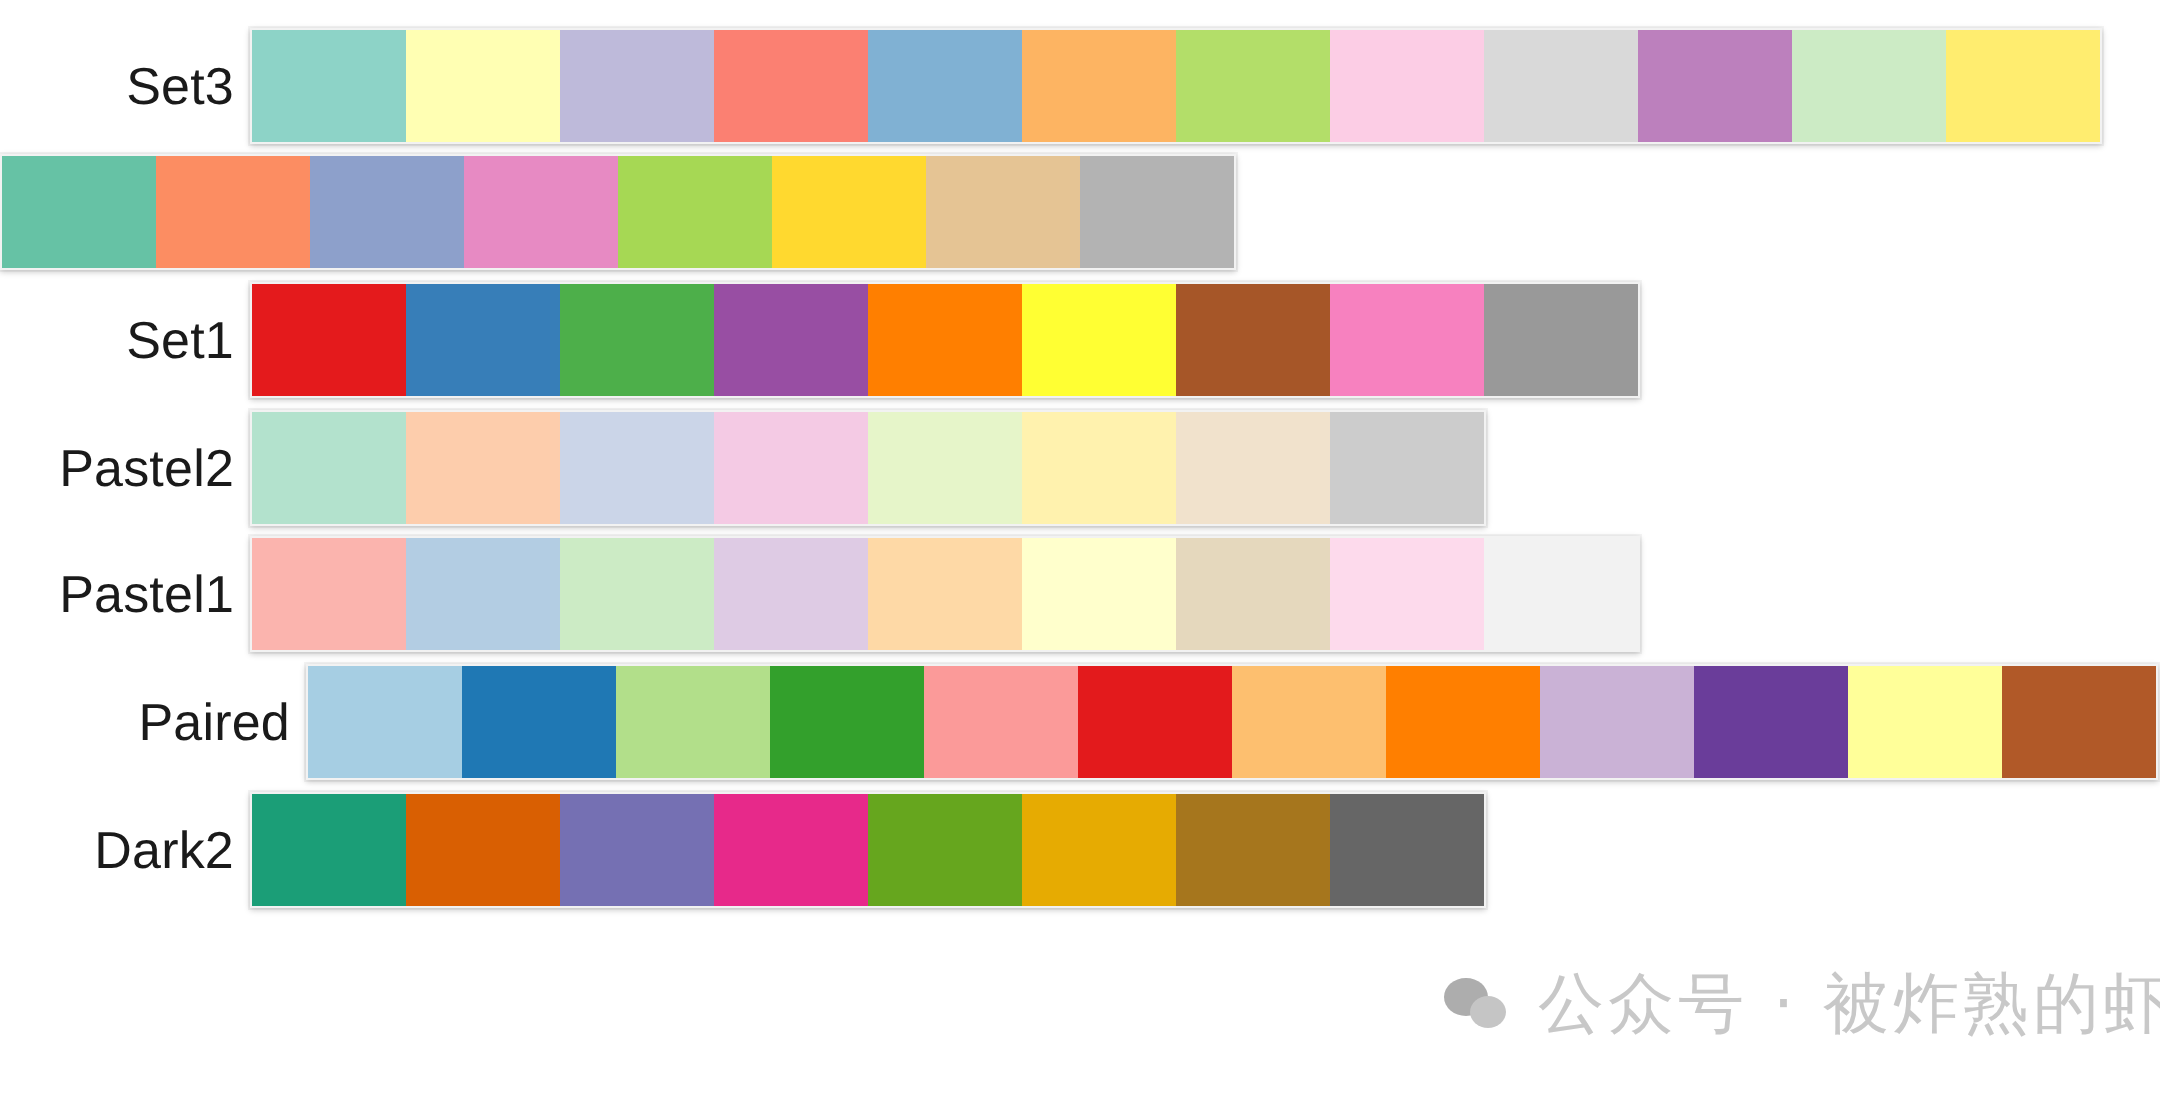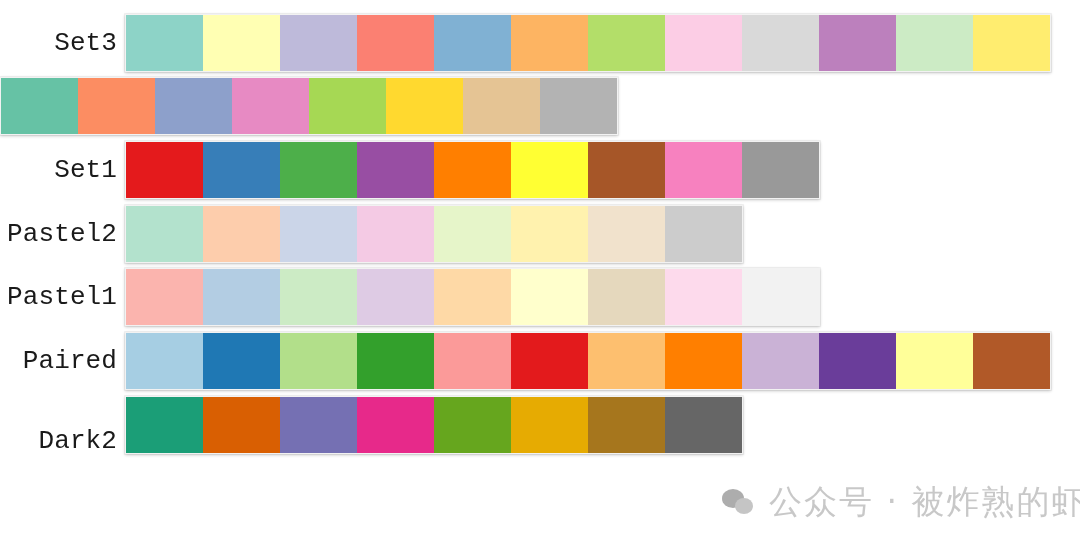--- a/index.html
+++ b/index.html
@@ -29,21 +29,21 @@
   }
   .row-label {
     width: 125px;
     text-align: right;
     padding-right: 8px;
     font-size: 26px;
     line-height: 1;
     color: #1a1a1a;
     letter-spacing: 0.1px;
     white-space: nowrap;
-    font-family: Liberation Mono, monospace;
+    font-family: Liberation Sans, sans-serif;
     box-sizing: border-box;
   }
   .swatch-band {
     display: flex;
     height: 58px;
     box-shadow: 0 1px 3px rgba(0,0,0,0.22), 0 0 0 1px rgba(0,0,0,0.045);
     background: #f2f2f2;
     padding: 1px;
     box-sizing: border-box;
   }
@@ -51,22 +51,22 @@
     width: 77px;
     height: 56px;
     flex: 0 0 77px;
   }
   
   .row-0 { top: 14px; }
   .row-1 { top: 77px; }
   .row-2 { top: 141px; }
   .row-3 { top: 205px; }
   .row-4 { top: 268px; justify-content: center; }
-  .row-5 { top: 332px; }
-  .row-6 { top: 396px; align-items: flex-end; }
+  .row-5 { top: 332px; padding-left: 28px; }
+  .row-6 { top: 396px; }
   .row-7 { top: 459px; }
 
   #watermark {
     position: absolute;
     left: 722px;
     top: 480px;
     display: flex;
     align-items: center;
     gap: 13px;
     opacity: 0.72;

